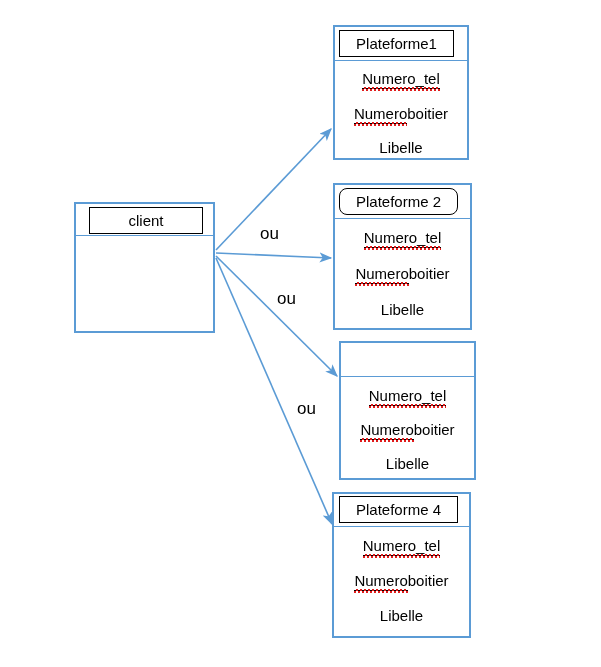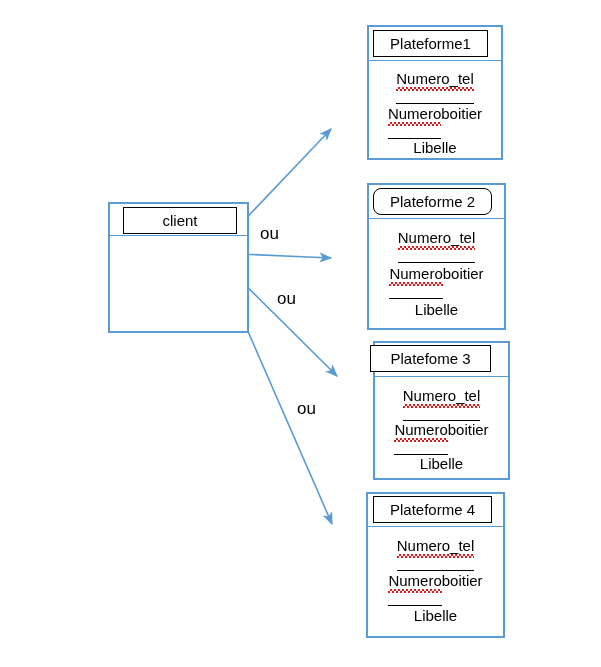--- a/index.html
+++ b/index.html
@@ -18,21 +18,20 @@
     background: #ffffff;
     overflow: hidden;
   }
 
   
   .entity {
     position: absolute;
     box-sizing: border-box;
     border: 2px solid #5B9BD5;
     background: #ffffff;
-    margin-left: 34px;
   }
   .entity-title {
     position: absolute;
     box-sizing: border-box;
     border: 1.5px solid #000000;
     background: #ffffff;
     display: flex;
     align-items: center;
     justify-content: center;
     font-size: 15px;
@@ -52,21 +51,21 @@
     right: 0;
     text-align: center;
     font-size: 15px;
     color: #000000;
     white-space: nowrap;
   }
   .attr .u {
     border-bottom: 1.5px solid #000000;
     position: relative;
     display: inline-block;
-    padding-bottom: 16px;
+    padding-bottom: 1px;
   }
   
   .sq {
     position: relative;
     display: inline-block;
   }
   .sq::after {
     content: "";
     position: absolute;
     left: 0;
@@ -158,23 +157,20 @@
     </div>
     <div class="attr" style="top:80px;">
       <span class="u"><span class="sq">Numero</span></span><span class="plain"> boitier</span>
     </div>
     <div class="attr" style="top:116px;">
       <span class="plain">Libelle</span>
     </div>
   </div>
 
   <div class="entity" style="left:339px; top:341px; width:137px; height:139px;">
-    <div class="entity-title" style="left:-5px; top:2px; width:121px; height:27px;">
-      <span>Platefome 3</span>
-    </div>
     <div class="entity-sep" style="top:33px;"></div>
 
     <div class="attr" style="top:44px;">
       <span class="u"><span class="sq">Numero_tel</span></span>
     </div>
     <div class="attr" style="top:78px;">
       <span class="u"><span class="sq">Numero</span></span><span class="plain"> boitier</span>
     </div>
     <div class="attr" style="top:112px;">
       <span class="plain">Libelle</span>

